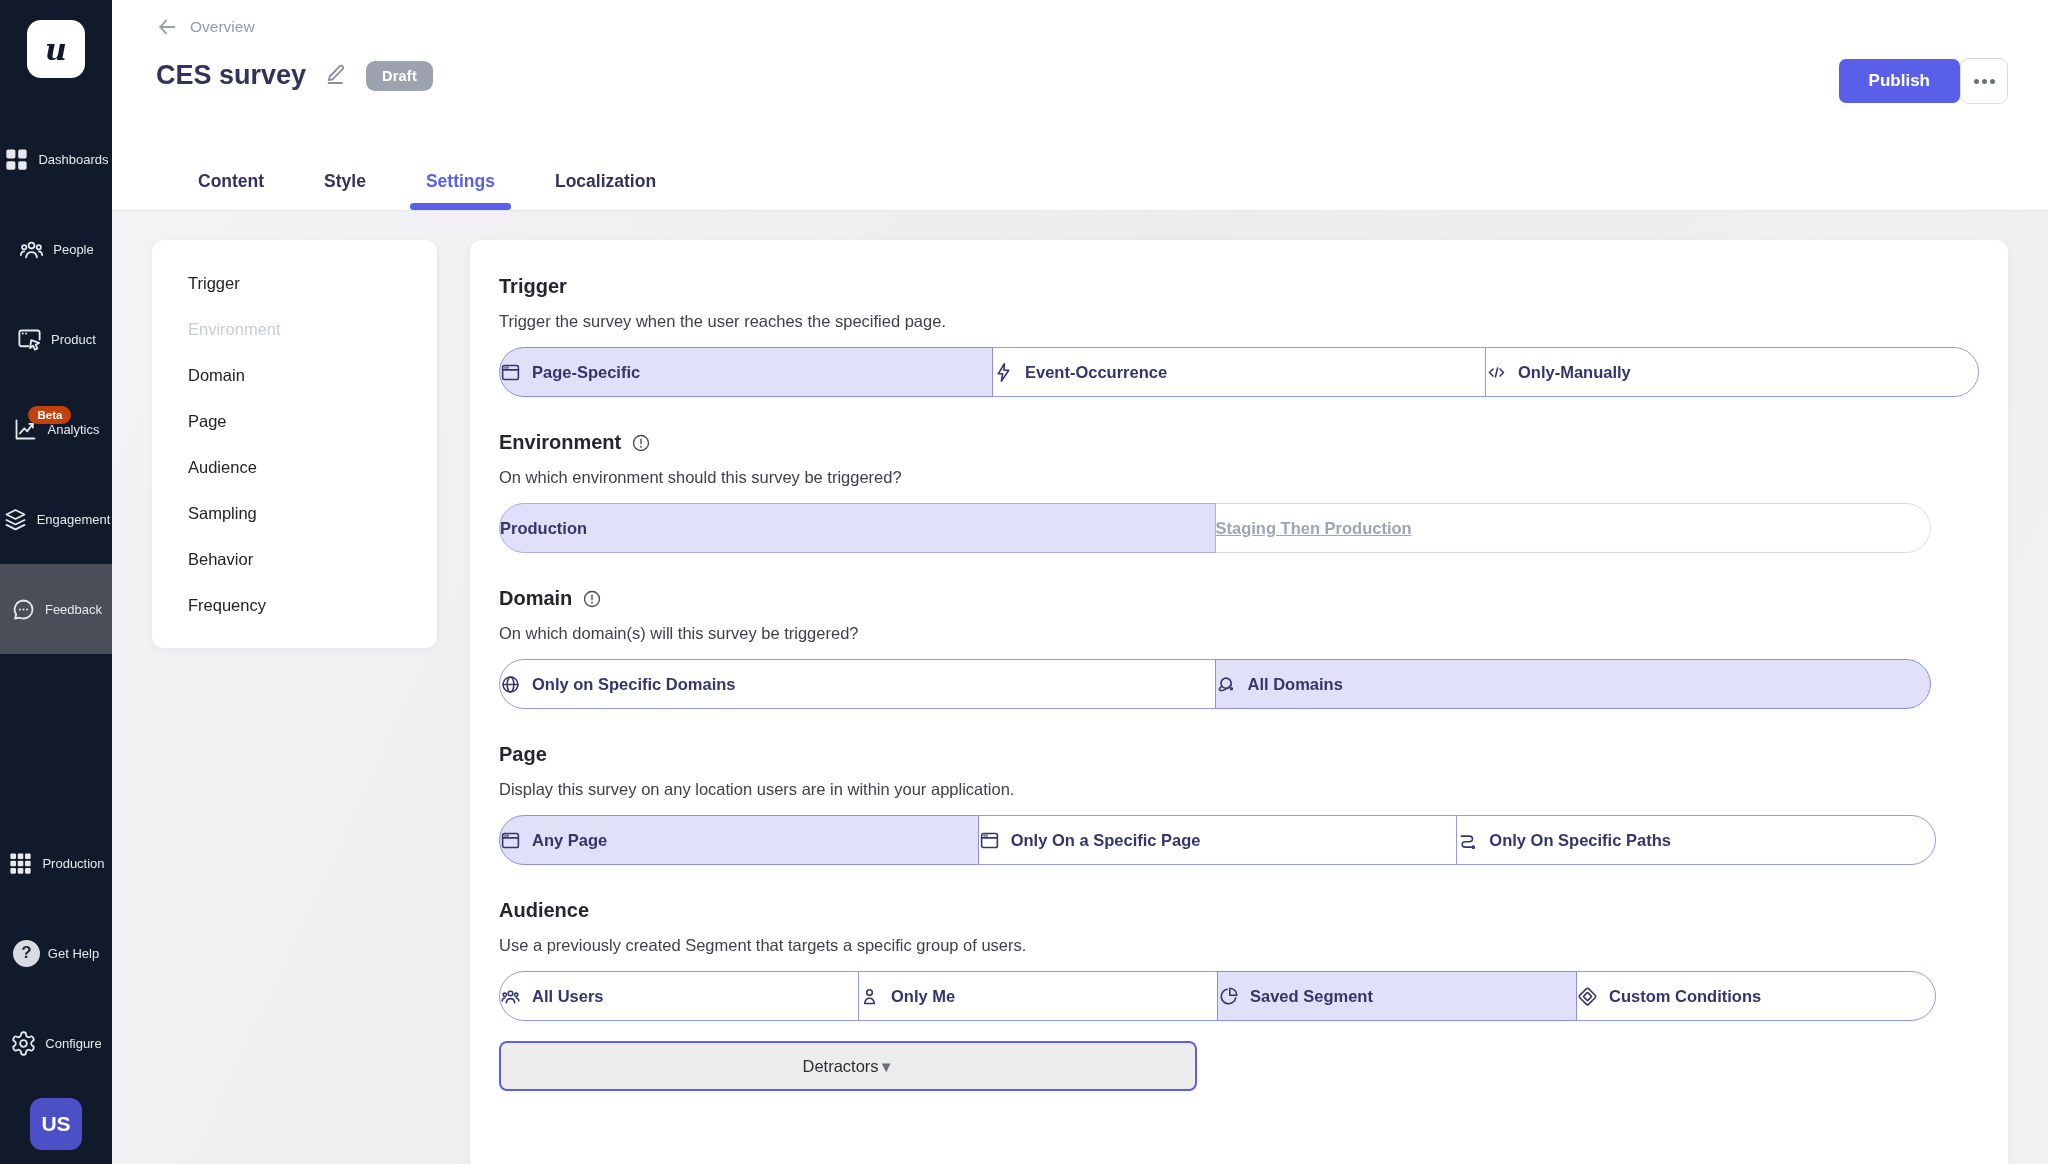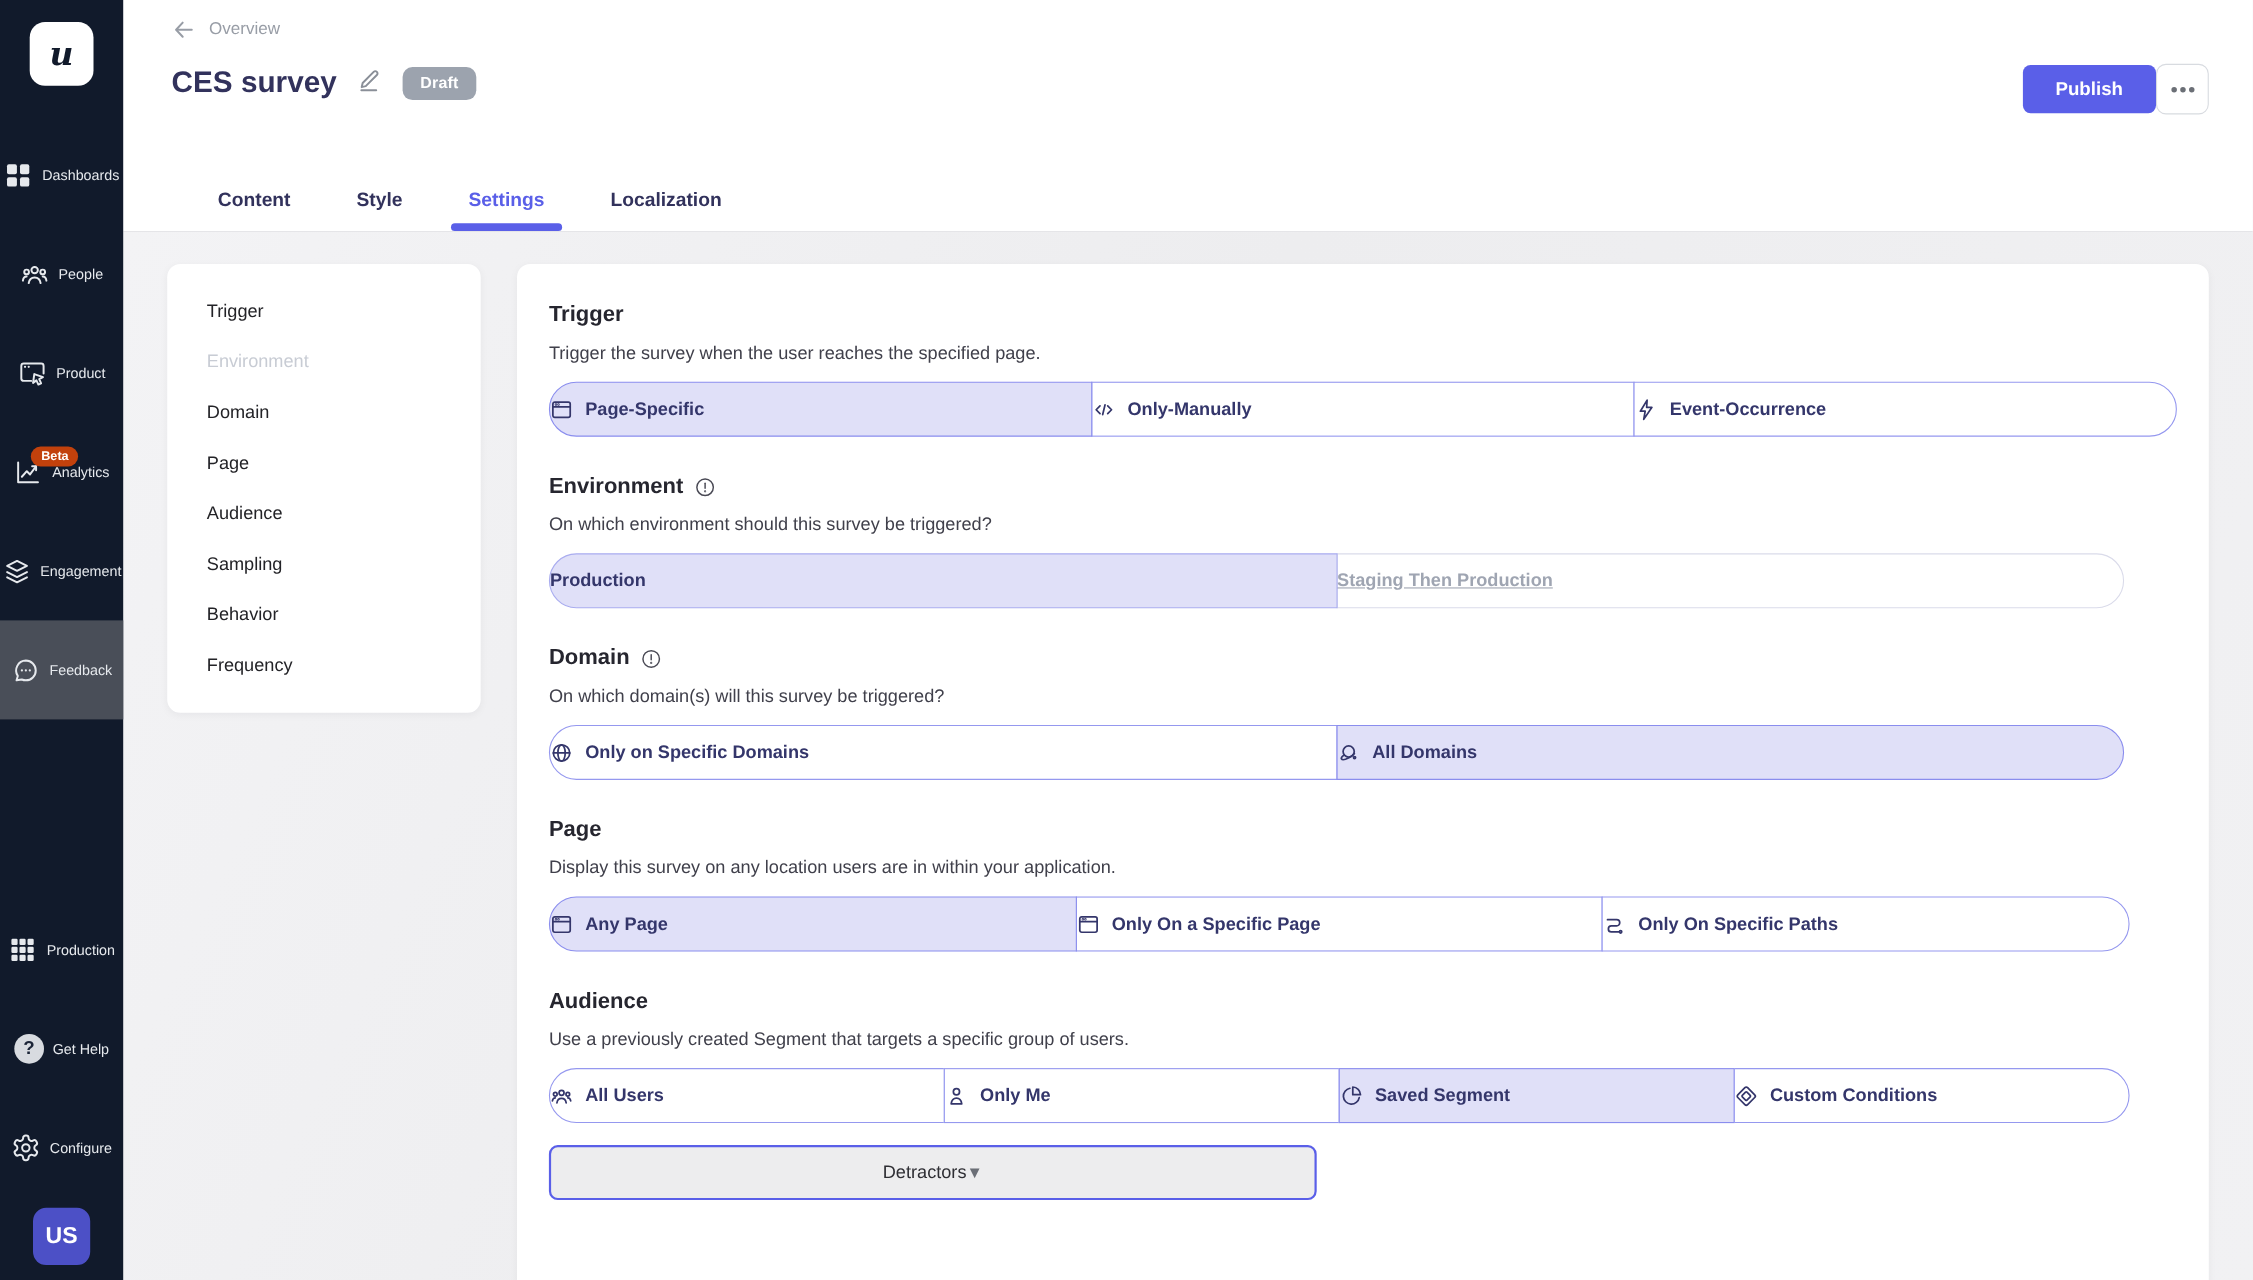--- a/index.html
+++ b/index.html
@@ -266,31 +266,31 @@
         <svg viewBox="0 0 24 24">
             <rect x="3" y="4" width="18" height="16" rx="2"></rect>
             <line x1="3" y1="9" x2="21" y2="9"></line>
             <circle cx="6.2" cy="6.5" r=".4"></circle>
             <circle cx="8.8" cy="6.5" r=".4"></circle>
           </svg>
         <span>Page-Specific</span>
       </button>
       <button class="segment">
         <svg viewBox="0 0 24 24">
+            <path d="M13 2 6 13.5h5L9.5 22 18 9.5h-5.5z"></path>
+          </svg>
+        <span>Event-Occurrence</span>
+      </button>
+      <button class="segment">
+        <svg viewBox="0 0 24 24">
             <polyline points="8 8 4 12 8 16"></polyline>
             <polyline points="16 8 20 12 16 16"></polyline>
             <line x1="13.2" y1="7" x2="10.8" y2="17"></line>
           </svg>
         <span>Only-Manually</span>
-      </button>
-      <button class="segment">
-        <svg viewBox="0 0 24 24">
-            <path d="M13 2 6 13.5h5L9.5 22 18 9.5h-5.5z"></path>
-          </svg>
-        <span>Event-Occurrence</span>
       </button>
     </div>
 
     <div class="section-title">
       <span>Environment</span>
       <span class="info-icon">
         <svg viewBox="0 0 24 24">
             <circle cx="12" cy="12" r="9"></circle>
             <line x1="12" y1="7.5" x2="12" y2="13"></line>
             <circle cx="12" cy="16.4" r=".4"></circle>

